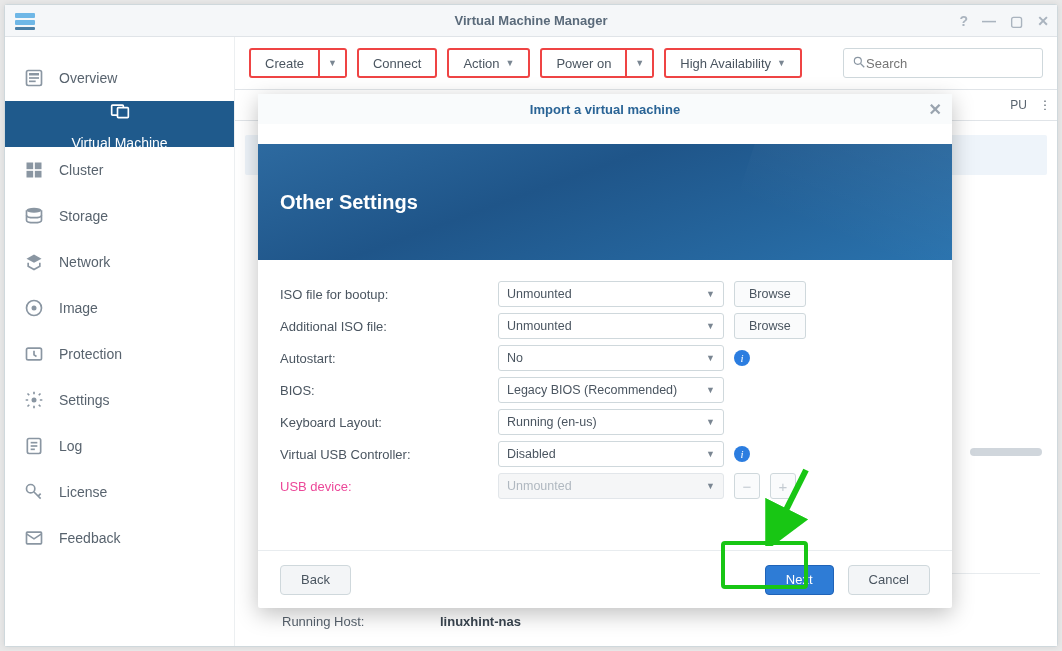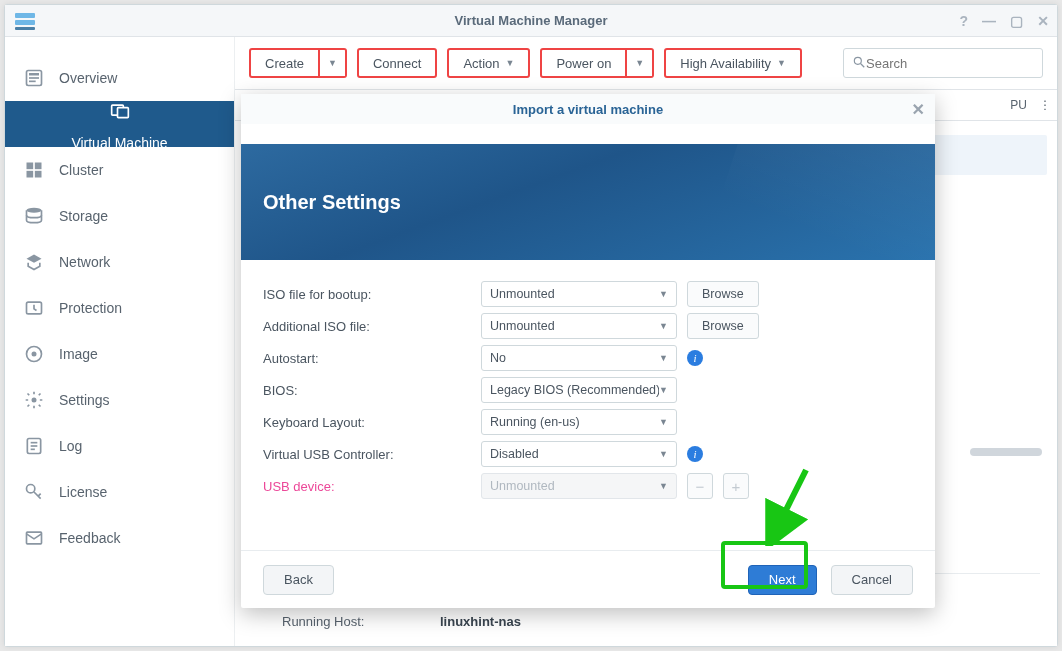--- a/index.html
+++ b/index.html
@@ -38,31 +38,31 @@
 
 .content-area { flex:1; background:#fff; }
 
 .detail-pane { position:absolute; left:270px; right:22px; bottom:18px; height:60px; border-top:1px solid #e8ecef; padding-top:8px; font-size:13px; color:#58636e; }
 .detail-row { display:flex; height:26px; align-items:center; }
 .detail-row .lbl { width:170px; padding-left:12px; }
 .detail-row .val { font-weight:600; color:#3a4550; }
 
 
 .scrollbar-stub { position:absolute; right:20px; top:448px; width:72px; height:8px; background:#d0d6dc; border-radius:4px; }
-.modal { position:absolute; left:241px; top:94px; width:694px; background:#fff; box-shadow: 0 6px 22px rgba(0,0,0,.25); border-radius:2px; }
+.modal { position:absolute; left:258px; top:94px; width:694px; background:#fff; box-shadow: 0 6px 22px rgba(0,0,0,.25); border-radius:2px; }
 .modal-title { height:30px; display:flex; align-items:center; justify-content:center; color:#2a6496; font-weight:600; font-size:13px; position:relative; background:#f9fbfc; }
 .modal-title .close { position:absolute; right:10px; top:6px; color:#9aa4af; font-size:16px; cursor:pointer; }
 .modal-hero { height:116px; background: linear-gradient(160deg,#2d6aa0 0%, #1f5589 40%, #2a73ae 100%); color:#fff; display:flex; align-items:center; padding:0 22px; font-size:20px; font-weight:600; position:relative; overflow:hidden;margin-top:20px; }
 .modal-hero::after { content:""; position:absolute; right:-40px; top:-30px; width:260px; height:200px; background: linear-gradient(200deg, rgba(255,255,255,.08), transparent 60%); transform: skewX(-18deg); }
 
 .modal-body { padding: 18px 22px 8px; }
 .frow { display:flex; align-items:center; height:32px; margin-bottom:0; font-size:13px; color:#4a5560; }
 .frow .flabel { width:218px; }
 .frow.disabled .flabel, .frow.disabled .select { color:#ec4899; }
-.select { width:196px; height:26px; border:1px solid #cfd8dc; border-radius:3px; background:#fff; display:flex; align-items:center; justify-content:space-between; padding:0 8px; font-size:12.5px; color:#4a5560; cursor:pointer; }
+.select { width:226px; height:26px; border:1px solid #cfd8dc; border-radius:3px; background:#fff; display:flex; align-items:center; justify-content:space-between; padding:0 8px; font-size:12.5px; color:#4a5560; cursor:pointer; }
 .select .caret { font-size:9px; color:#7a8692; }
 .browse-btn { margin-left:10px; height:26px; padding:0 14px; border:1px solid #cfd8dc; border-radius:3px; background:#fafbfc; font-size:12.5px; color:#4a5560; cursor:pointer; }
 .info-dot { width:16px; height:16px; border-radius:50%; background:#2b7de0; color:#fff; font-size:11px; font-style:italic; font-family: Georgia, serif; display:inline-flex; align-items:center; justify-content:center; margin-left:10px; cursor:pointer; }
 .sqbtn { width:26px; height:26px; border:1px solid #cfd8dc; background:#fafbfc; border-radius:3px; display:inline-flex; align-items:center; justify-content:center; color:#7a8692; font-size:15px; margin-left:10px; cursor:pointer; }
 .frow.disabled .select { background:#f5f6f7; border-color:#e2e6ea; color:#b0b8c0; cursor:default; }
 .frow.disabled .sqbtn { color:#c3cad1; }
 
 .modal-foot { height:58px; border-top:1px solid #e8ecef; display:flex; align-items:center; padding:0 22px; gap:14px; }
 .modal-foot .spacer { flex:1; }
 .mbtn { height:30px; padding:0 20px; border:1px solid #cfd8dc; background:#f3f5f7; border-radius:4px; font-size:13px; color:#4a5560; cursor:pointer; }
@@ -141,34 +141,34 @@
             <svg viewBox="0 0 24 24" width="20" height="20">
               <path d="M12 3l9 5-9 5-9-5z" fill="#8a96a2"></path>
               <path d="M5 13v4l7 4 7-4v-4" fill="none" stroke="#8a96a2" stroke-width="2"></path>
             </svg>
           </span>
         <span>Network</span>
       </div>
       <div class="side-item">
         <span class="icn">
             <svg viewBox="0 0 24 24" width="20" height="20">
+              <circle cx="12" cy="12" r="9" fill="none" stroke="#8a96a2" stroke-width="2"></circle>
+              <circle cx="12" cy="12" r="3" fill="#8a96a2"></circle>
+            </svg>
+          </span>
+        <span>Image</span>
+      </div>
+      <div class="side-item">
+        <span class="icn">
+            <svg viewBox="0 0 24 24" width="20" height="20">
               <rect x="3" y="5" width="18" height="14" rx="2" fill="none" stroke="#8a96a2" stroke-width="2"></rect>
               <path d="M12 8v5l3 2" stroke="#8a96a2" stroke-width="2" fill="none"></path>
             </svg>
           </span>
         <span>Protection</span>
-      </div>
-      <div class="side-item">
-        <span class="icn">
-            <svg viewBox="0 0 24 24" width="20" height="20">
-              <circle cx="12" cy="12" r="9" fill="none" stroke="#8a96a2" stroke-width="2"></circle>
-              <circle cx="12" cy="12" r="3" fill="#8a96a2"></circle>
-            </svg>
-          </span>
-        <span>Image</span>
       </div>
       <div class="side-item">
         <span class="icn">
             <svg viewBox="0 0 24 24" width="20" height="20">
               <circle cx="12" cy="12" r="3" fill="#8a96a2"></circle>
               <path d="M12 2v3M12 19v3M4.2 4.2l2.1 2.1M17.7 17.7l2.1 2.1M2 12h3M19 12h3M4.2 19.8l2.1-2.1M17.7 6.3l2.1-2.1" stroke="#8a96a2" stroke-width="2"></path>
             </svg>
           </span>
         <span>Settings</span>
       </div>

